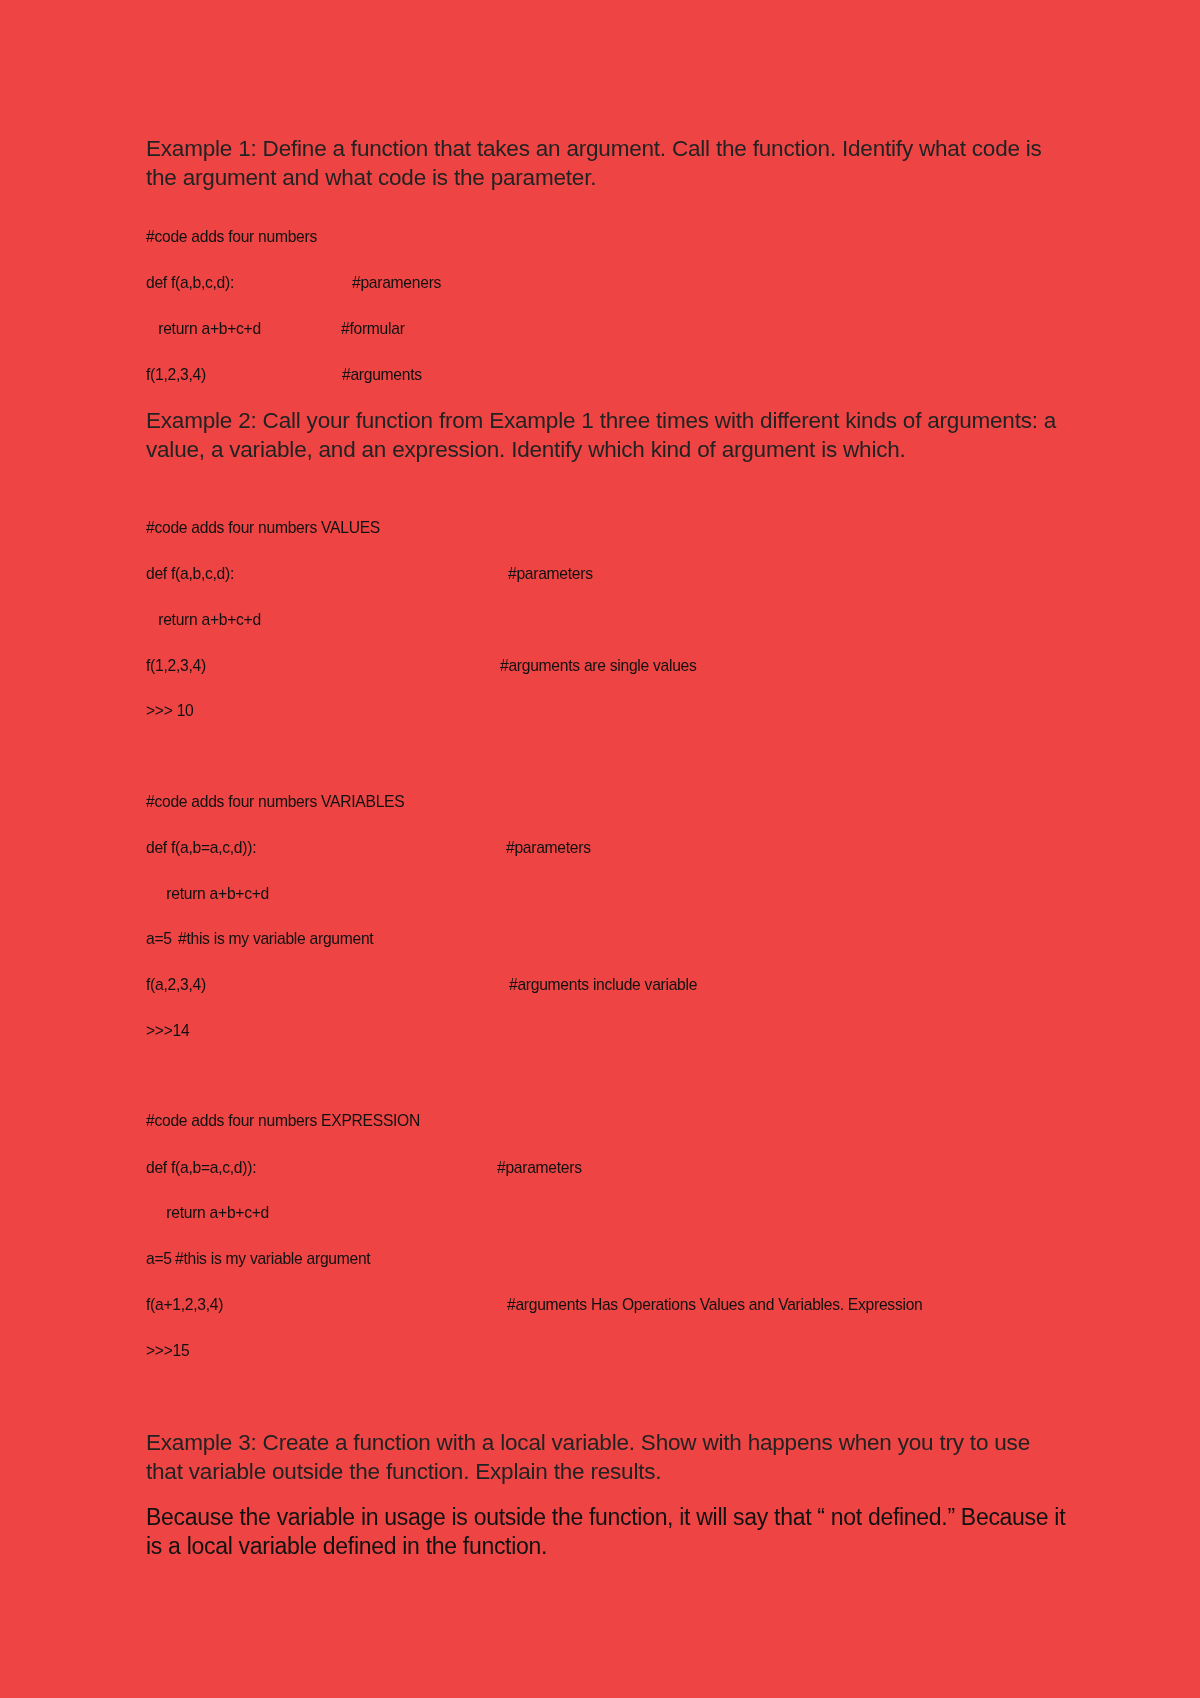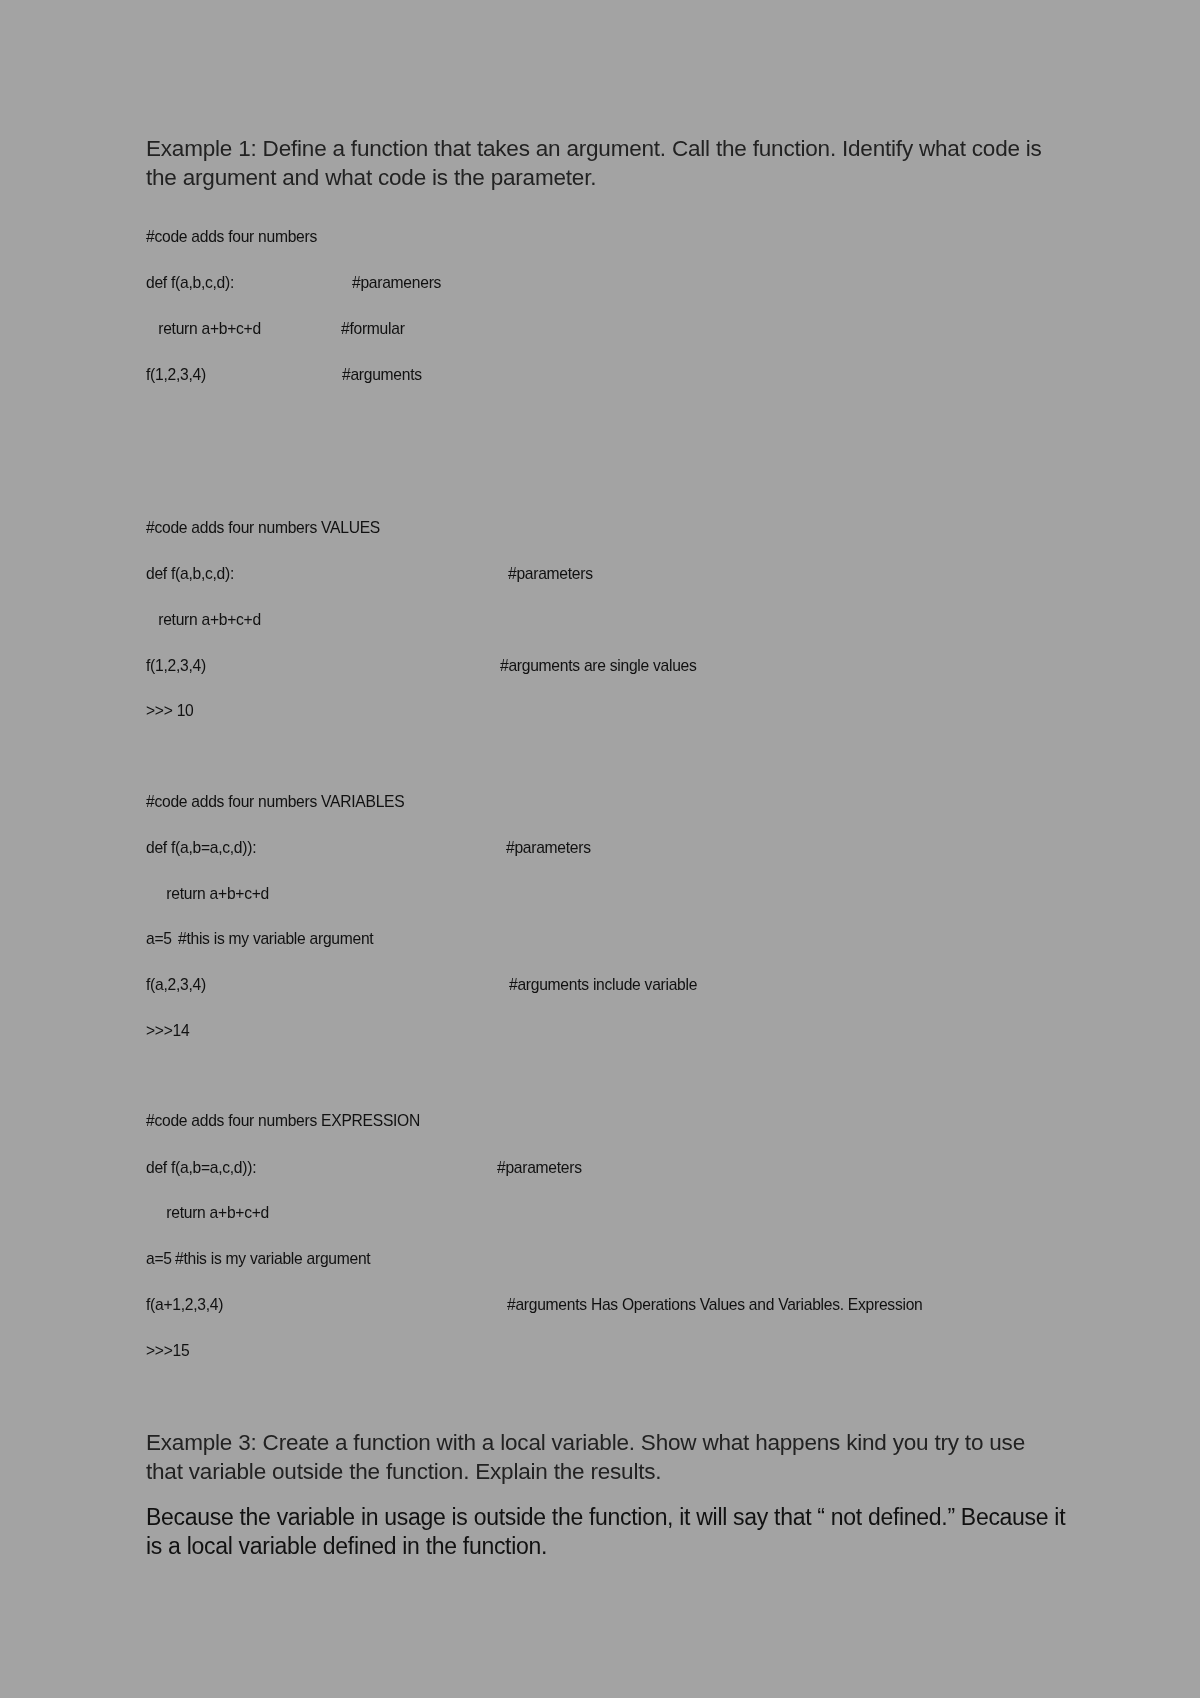--- a/index.html
+++ b/index.html
@@ -12,21 +12,21 @@
       height: 1698px;
       position: relative;
       overflow: hidden;
       color: #1a1a1a;
     }
     .page {
       position: absolute;
       left: 0; top: 0;
       width: 1200px;
       height: 1698px;
-      background: #a3a3a3;
+      background: #ef4444;
     }
     .heading {
       position: absolute;
       left: 146px;
       width: 920px;
       font-family: "Liberation Sans", sans-serif;
       font-size: 22.5px;
       line-height: 29px;
       color: #222222;
       letter-spacing: -0.2px;
@@ -75,20 +75,21 @@
 
   <div class="line" style="left:146px; top:272px;">def f(a,b,c,d):</div>
   <div class="comment" style="left:352px; top:272px;">#parameners</div>
 
   <div class="line" style="left:146px; top:318px;">   return a+b+c+d</div>
   <div class="comment" style="left:341px; top:318px;">#formular</div>
 
   <div class="line" style="left:146px; top:364px;">f(1,2,3,4)</div>
   <div class="comment" style="left:342px; top:364px;">#arguments</div>
 
+  <div class="heading" style="top:406px;">Example 2: Call your function from Example 1 three times with different kinds of arguments: a value, a variable, and an expression. Identify which kind of argument is which.</div>
 
   <div class="line" style="left:146px; top:517px;">#code adds four numbers VALUES</div>
 
   <div class="line" style="left:146px; top:563px;">def f(a,b,c,d):</div>
   <div class="comment" style="left:508px; top:563px;">#parameters</div>
 
   <div class="line" style="left:146px; top:609px;">   return a+b+c+d</div>
 
   <div class="line" style="left:146px; top:655px;">f(1,2,3,4)</div>
   <div class="comment" style="left:500px; top:655px;">#arguments are single values</div>
@@ -118,17 +119,17 @@
   <div class="line" style="left:146px; top:1202px;">     return a+b+c+d</div>
 
   <div class="line" style="left:146px; top:1248px;">a=5</div>
   <div class="comment" style="left:175px; top:1248px;">#this is my variable argument</div>
 
   <div class="line" style="left:146px; top:1294px;">f(a+1,2,3,4)</div>
   <div class="comment" style="left:507px; top:1294px;">#arguments Has Operations Values and Variables. Expression</div>
 
   <div class="line" style="left:146px; top:1340px;">&gt;&gt;&gt;15</div>
 
-  <div class="heading" style="top:1428px;">Example 3: Create a function with a local variable. Show what happens kind you try to use that variable outside the function. Explain the results.</div>
+  <div class="heading" style="top:1428px;">Example 3: Create a function with a local variable. Show with happens when you try to use that variable outside the function. Explain the results.</div>
 
   <div class="answer" style="top:1503px;"> Because the variable in usage is outside the function, it will say that “ not defined.” Because it is a local variable defined in the function.</div>
 
 </div>
 
 </body></html>

